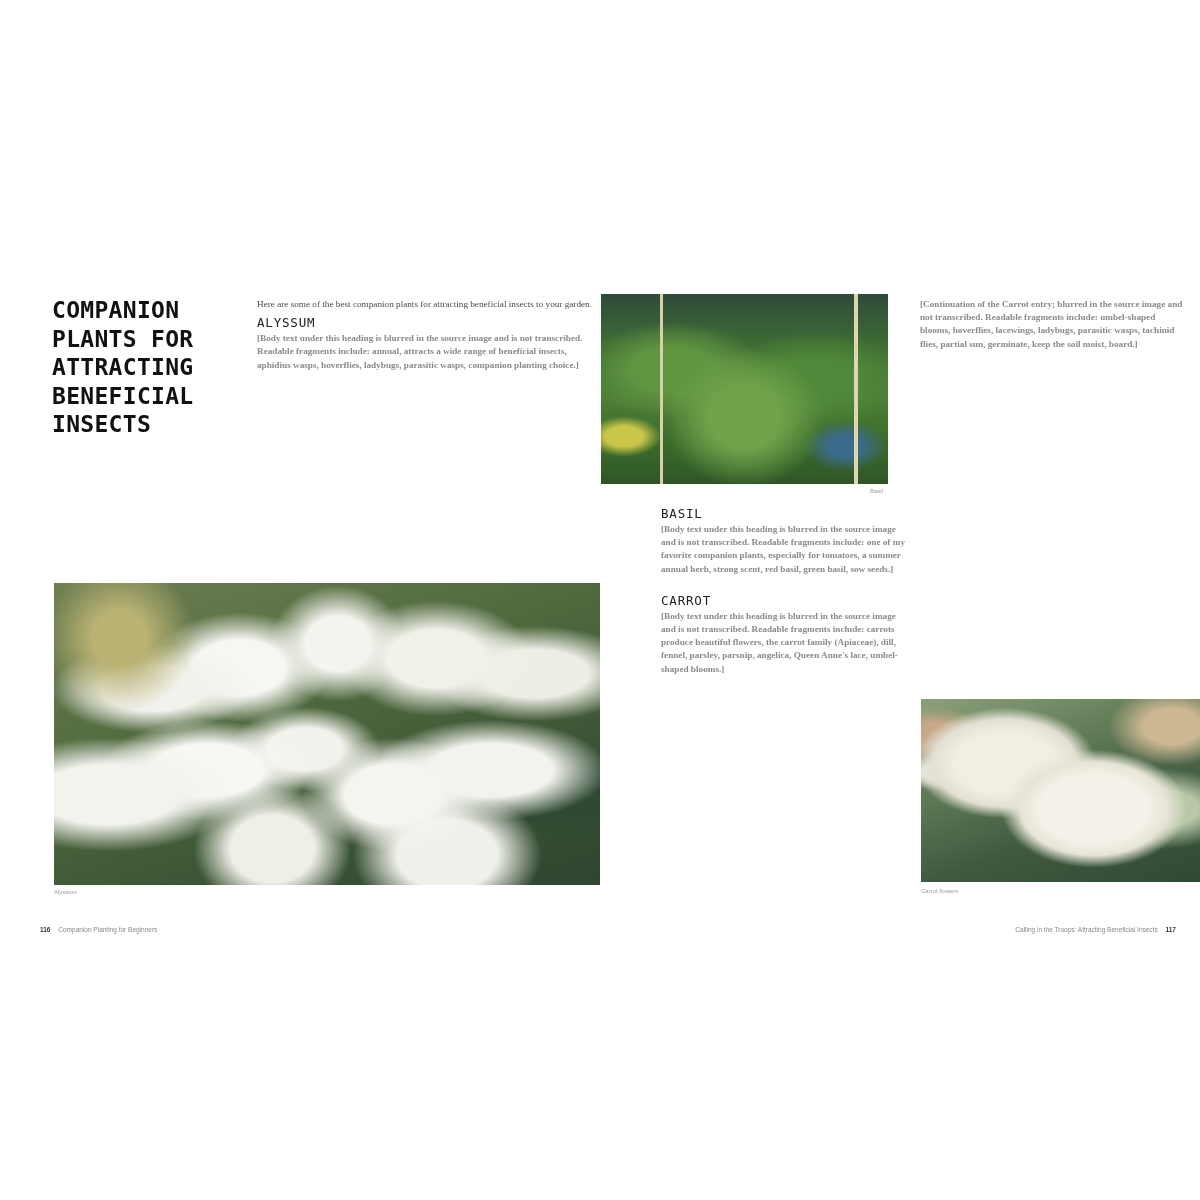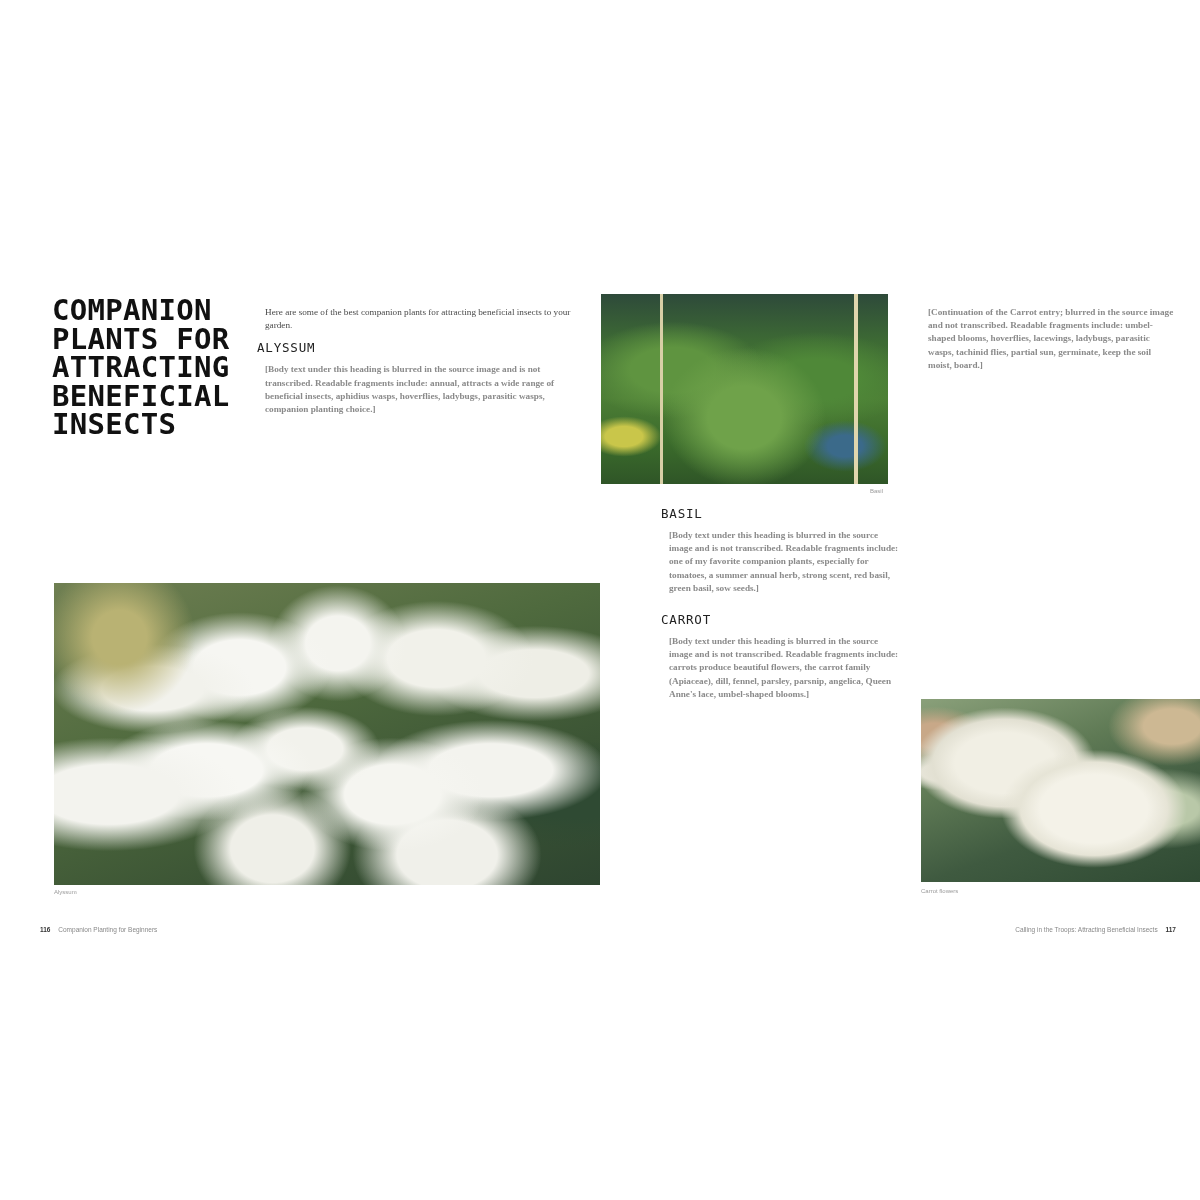--- a/index.html
+++ b/index.html
@@ -2,24 +2,24 @@
 <html><head>
 <meta charset="utf-8">
 <style>
   html, body { margin: 0; padding: 0; background: #ffffff; }
   body { width: 1200px; height: 1200px; position: relative; overflow: hidden;
          font-family: "Liberation Serif", "DejaVu Serif", serif; color: #2a2a2a; }
   .abs { position: absolute; }
 
   .headline { left: 52px; top: 296px; width: 200px; margin: 0;
     font-family: "DejaVu Sans Mono", "Liberation Mono", monospace;
-    font-weight: bold; font-size: 29px; line-height: 28.5px; letter-spacing: 0.3px;
+    font-weight: bold; font-size: 23px; line-height: 28.5px; letter-spacing: 0.3px;
     color: #111; text-transform: uppercase; }
 
-  .body-text { font-size: 9.2px; line-height: 13.2px; color: #4a4a4a; margin: 8px; text-align: left; }
+  .body-text { font-size: 9.2px; line-height: 13.2px; color: #4a4a4a; margin: 0; text-align: left; }
   .body-text.uncertain { color: #8a8a8a; font-weight: bold; }
   .section-h { font-family: "DejaVu Sans Mono", "Liberation Mono", monospace;
     font-size: 12.5px; letter-spacing: 0.8px; color: #222; margin: 4px 0 2px 0; text-transform: uppercase; }
 
   .photo { overflow: hidden; }
   .caption { font-family: "Liberation Sans", "DejaVu Sans", sans-serif; font-size: 6px; color: #9a9a9a; }
 
   .folio { font-family: "Liberation Sans", "DejaVu Sans", sans-serif; font-size: 6.5px; color: #888; }
   .folio .num { color: #333; font-weight: bold; margin: 0 6px; }
 

